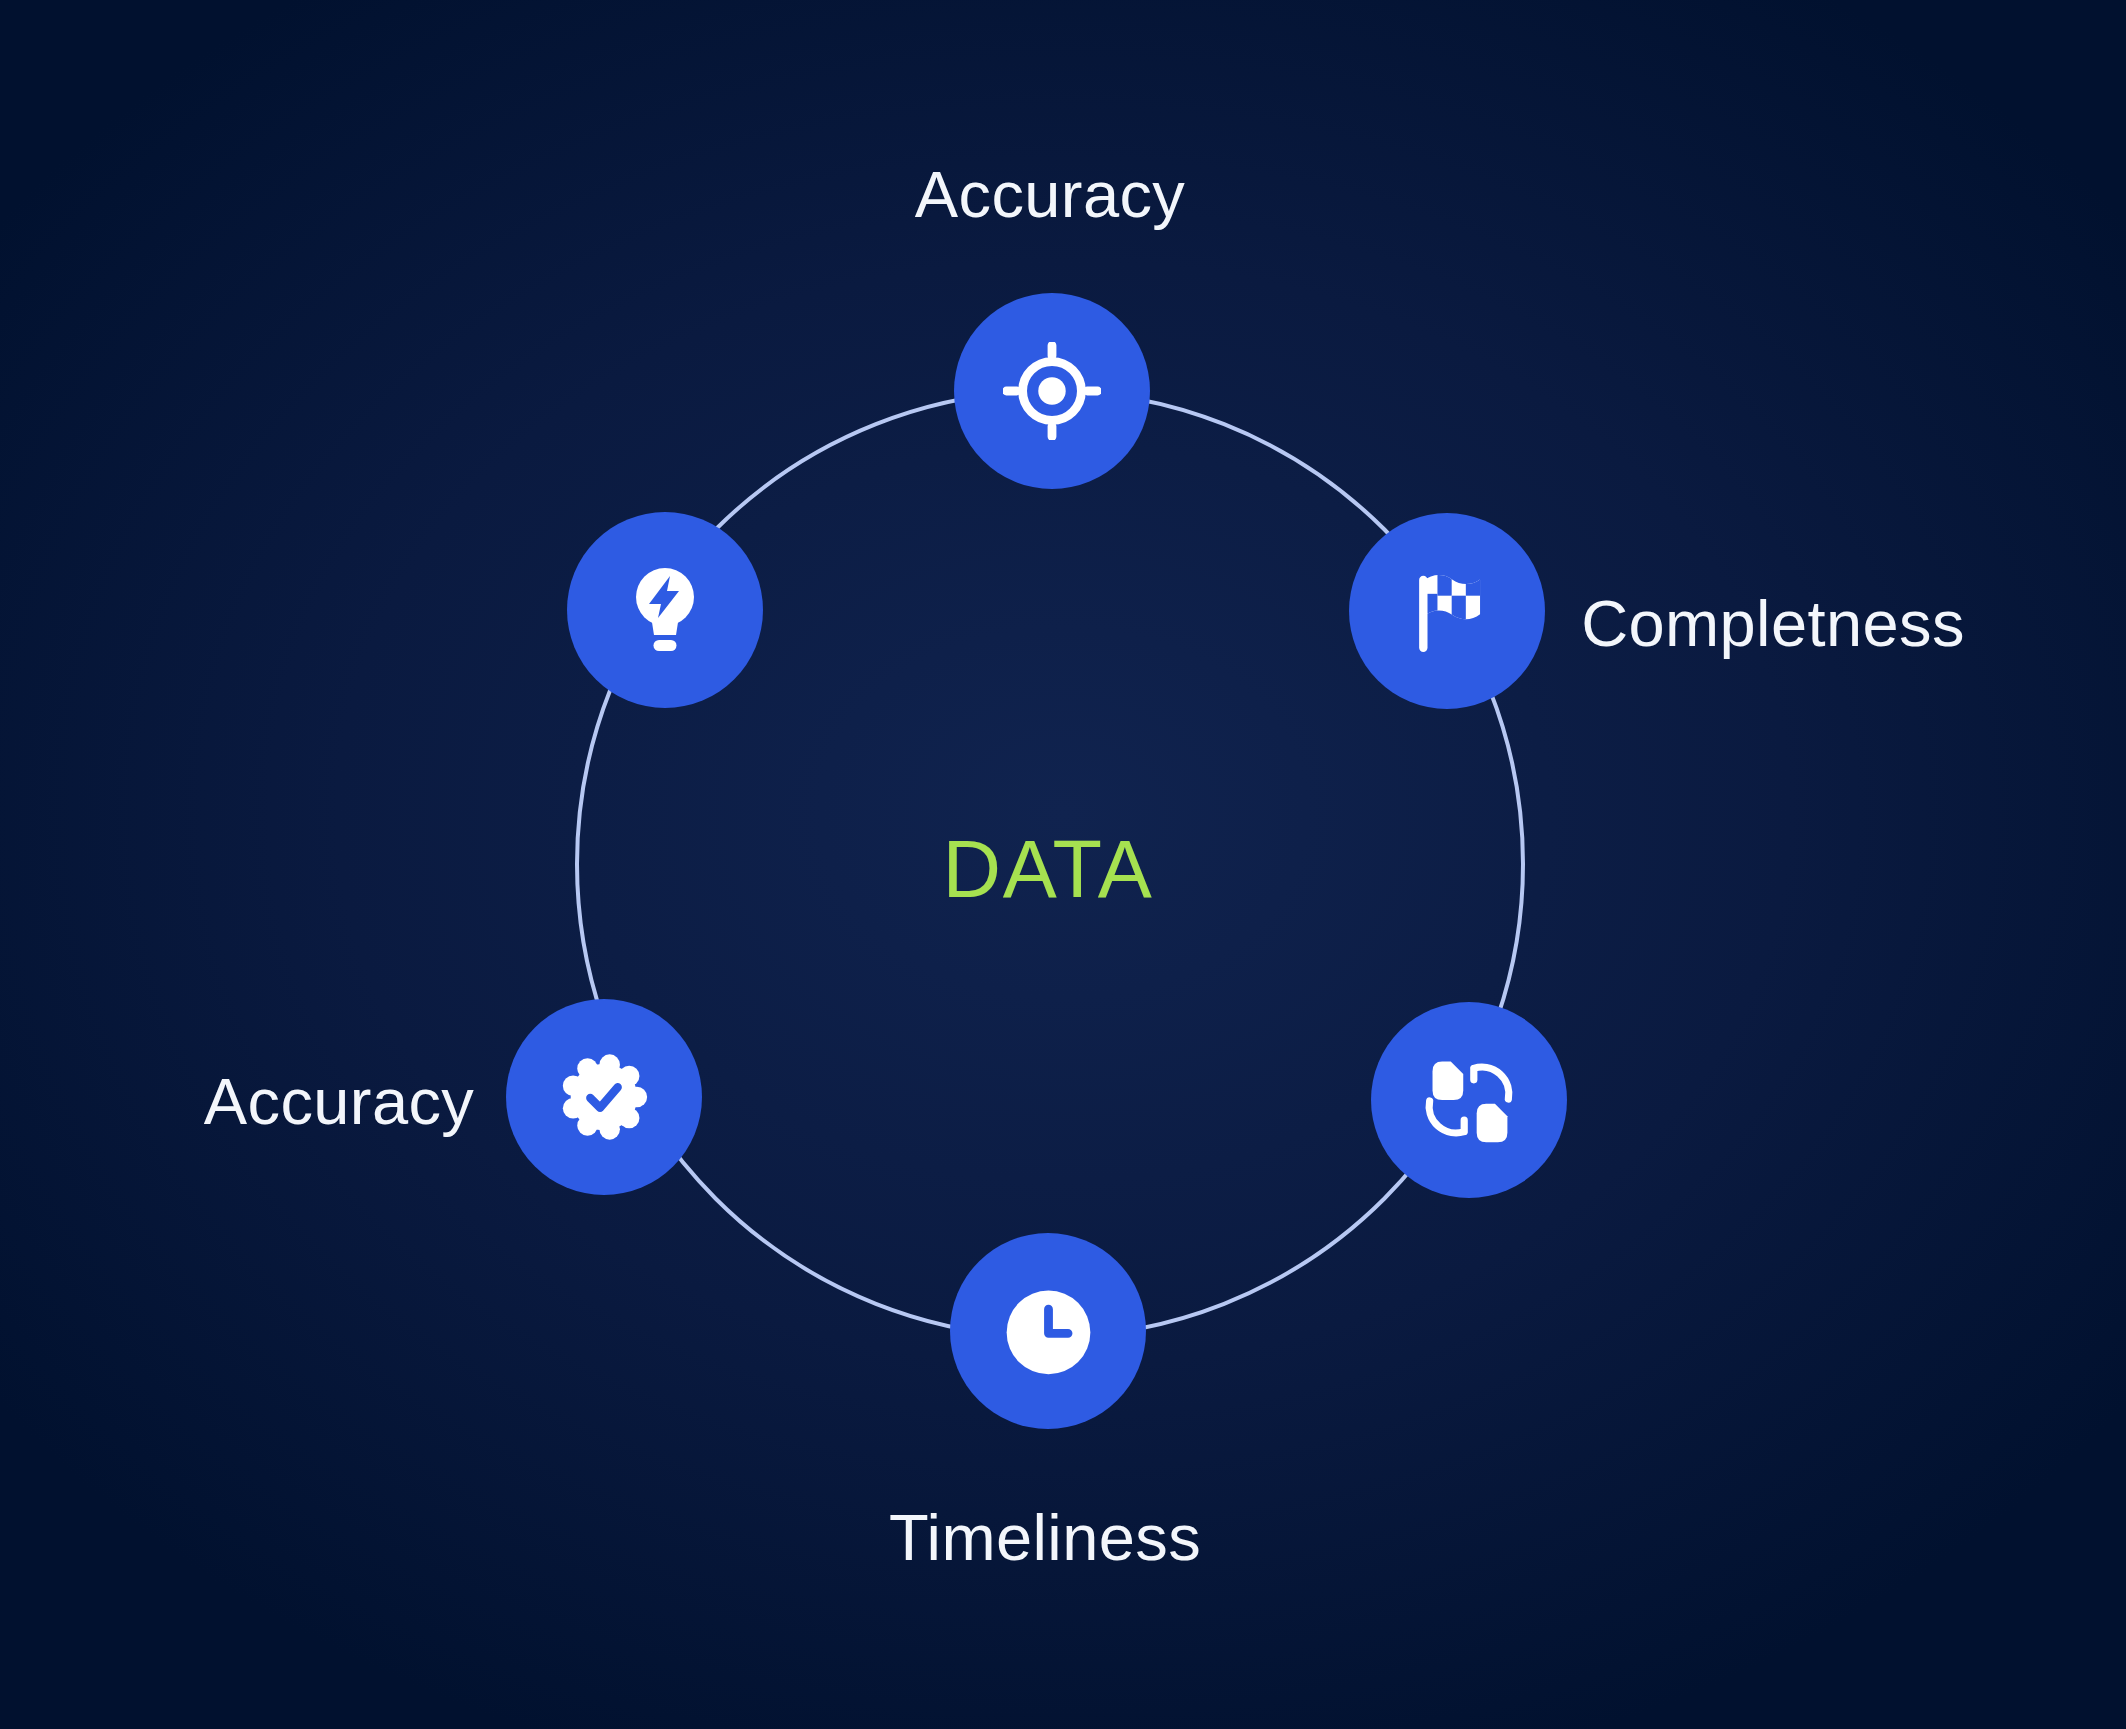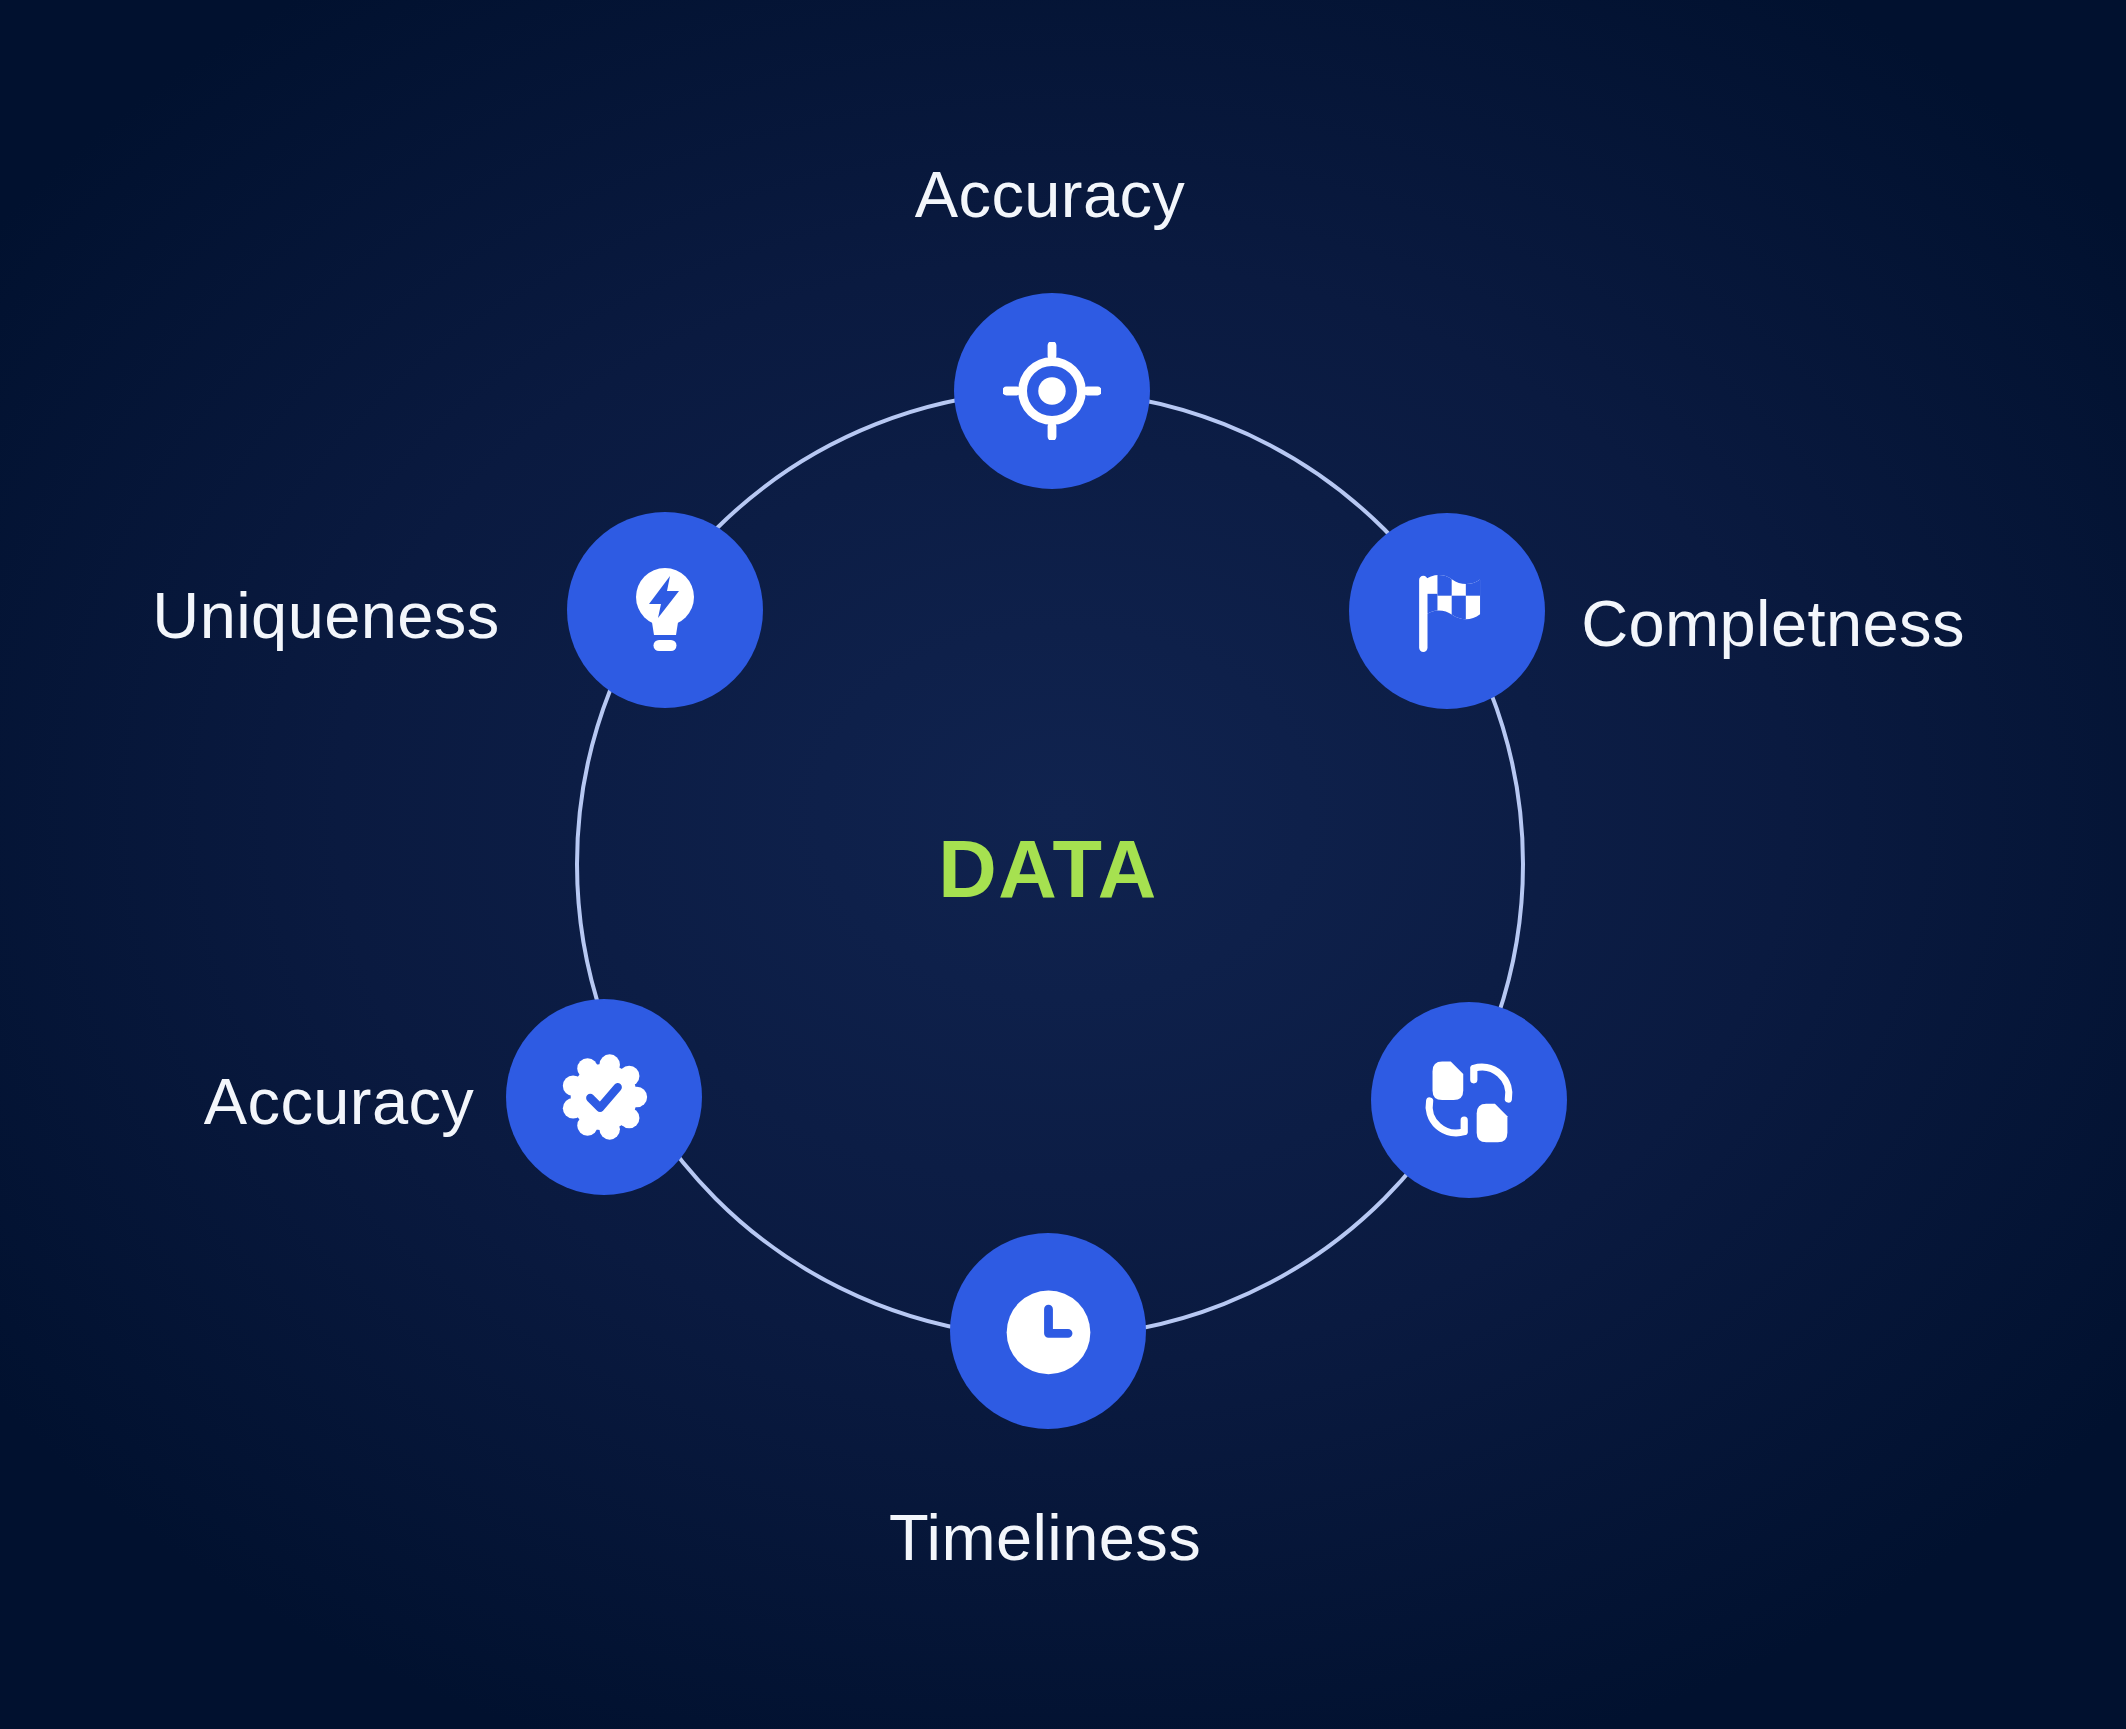--- a/index.html
+++ b/index.html
@@ -43,21 +43,21 @@
   .label-consistency{left:1799px;top:1101px;}
   .label-timeliness {left:1045px;top:1537px;}
   .label-validity   {left:339px; top:1101px;}
   .label-uniqueness {left:326px; top:615px;}
   .center-title{
     position:absolute;
     left:1048px;top:869px;
     transform:translate(-50%,-50%);
     color:#A6E150;
     font-size:81px;
-    font-weight:700;
+    font-weight:400;
     letter-spacing:1.7px;
     line-height:110px;
     text-align:right;
     white-space:nowrap;
   }
 </style>
 </head>
 <body>
 
 <div id="canvas">
@@ -137,16 +137,15 @@
   <div class="node node-uniqueness">
     <svg width="100" height="100" viewBox="0 0 100 100">
       <g fill="#FFFFFF">
         <circle cx="50" cy="37" r="29"></circle>
         <path d="M36,56 L64,56 L61,75 L39,75 Z"></path>
         <rect x="38.5" y="80" width="23" height="11" rx="5.5"></rect>
       </g>
       <polygon points="55,16 34,44 46,44 43,58 64,31 52,31" fill="#2E5BE3"></polygon>
     </svg>
   </div>
-  <div class="node-label label-uniqueness">Uniqueness</div>
 
 </div>
 
 
 </body></html>

